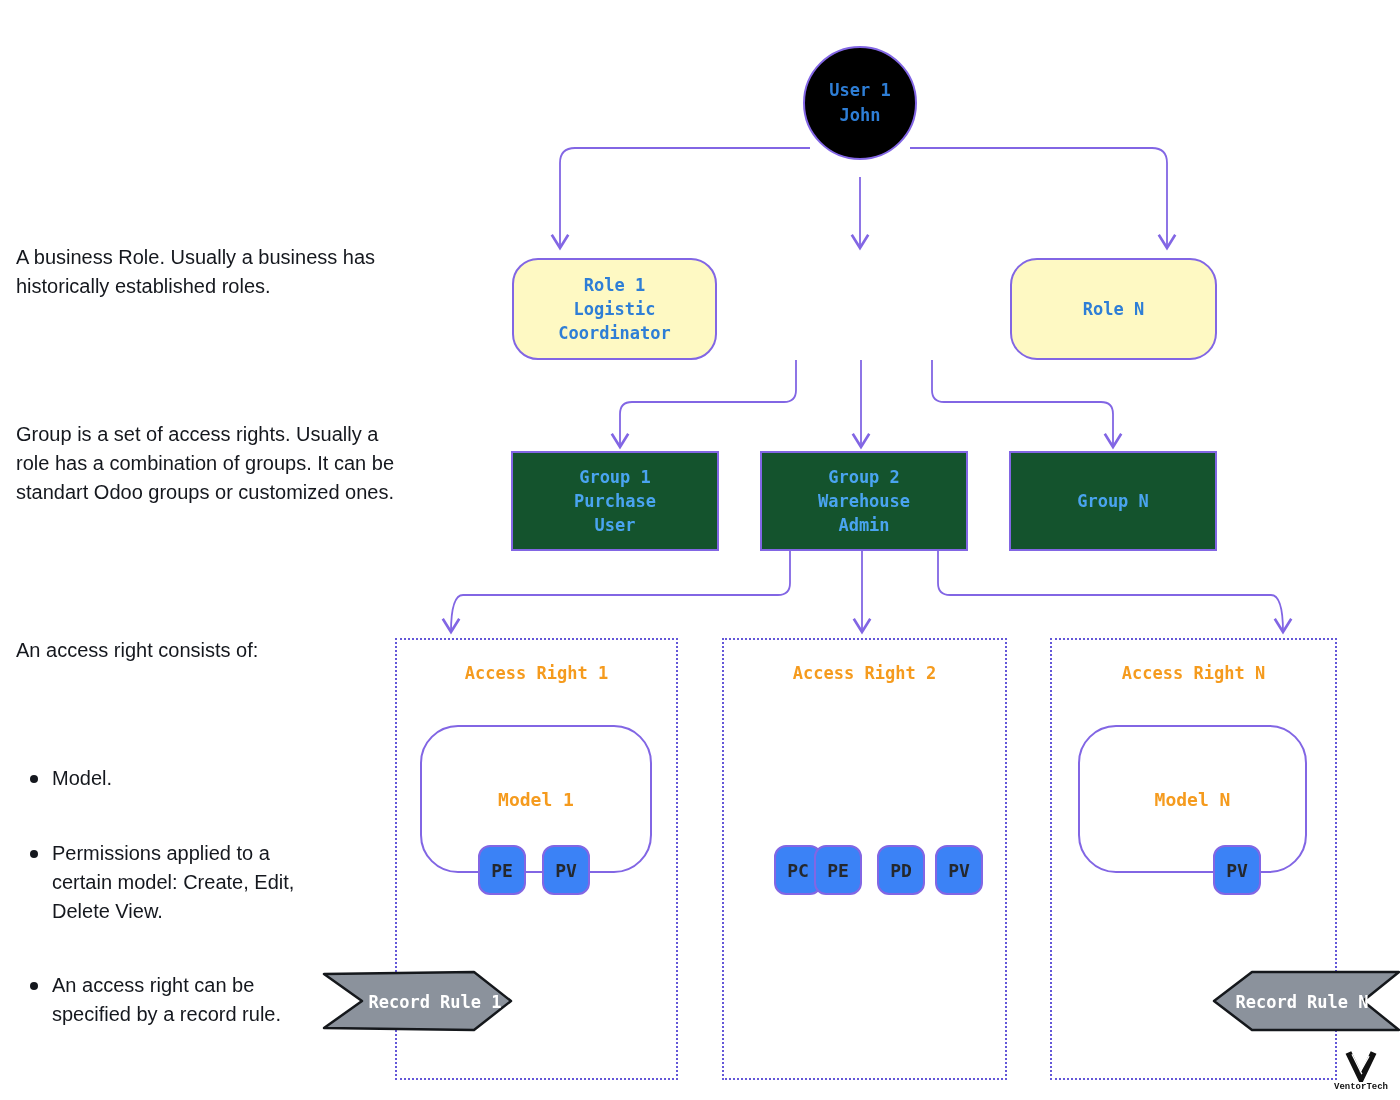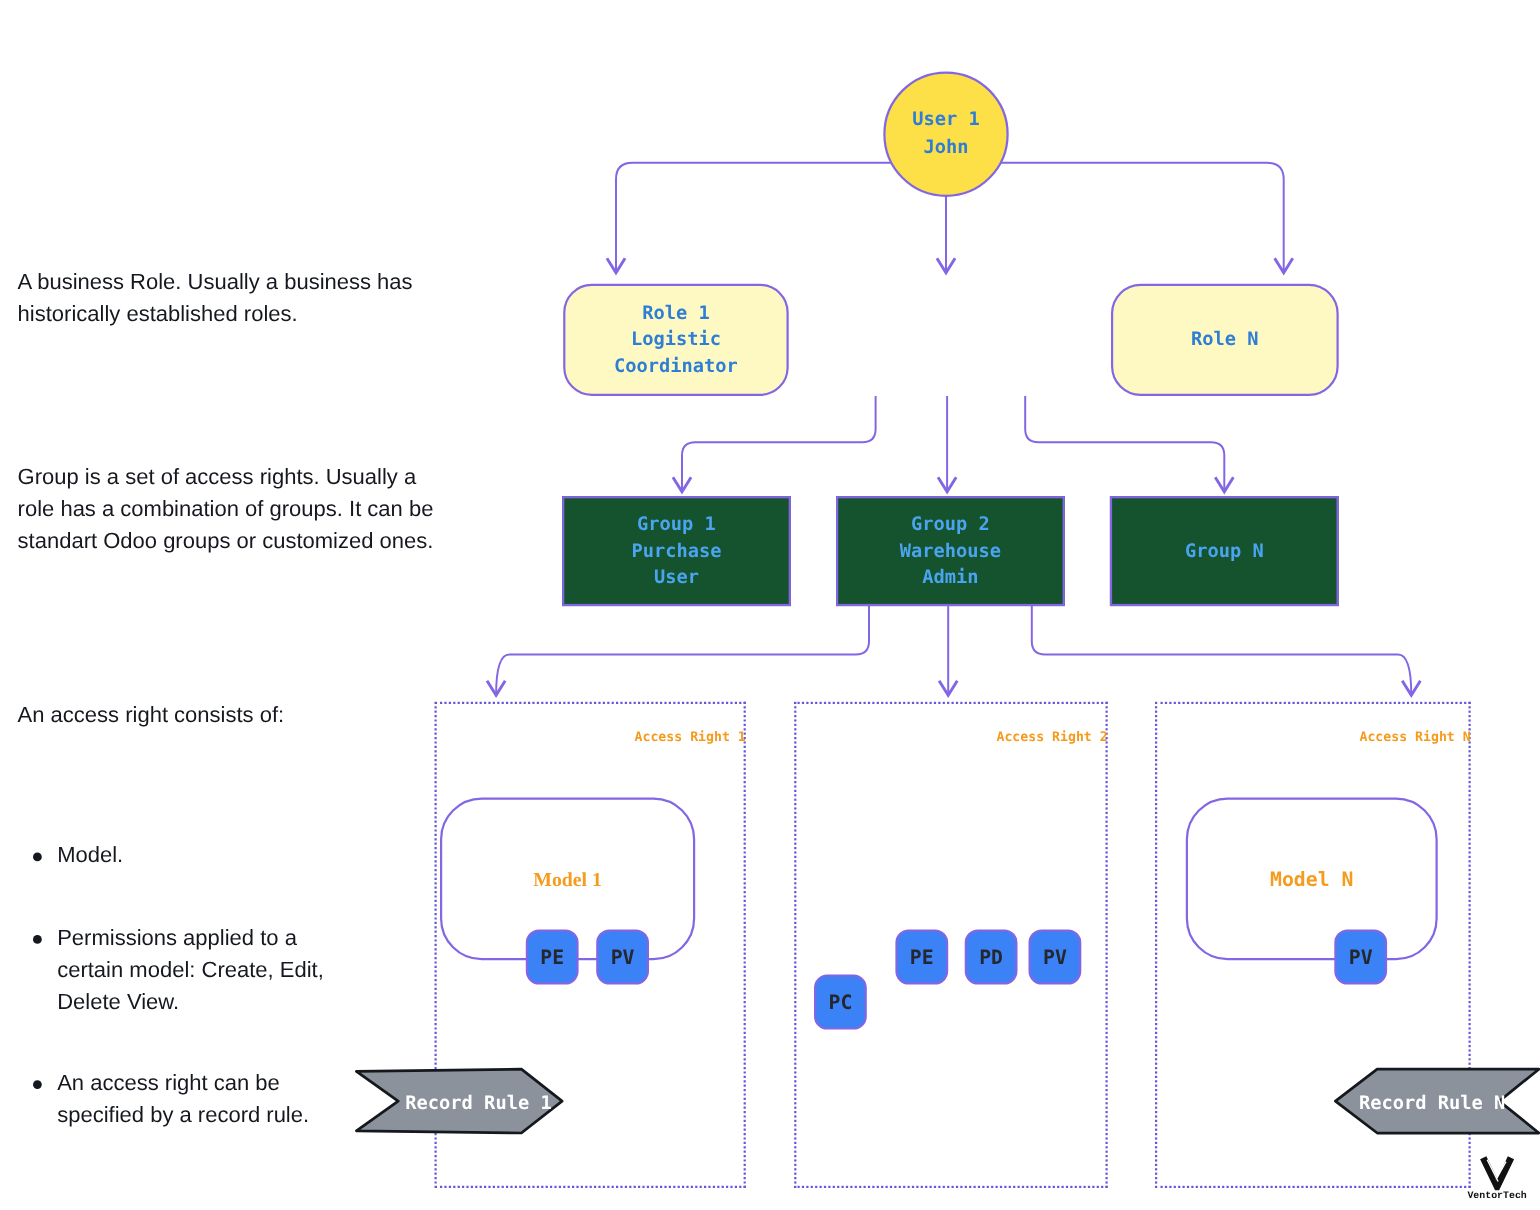--- a/index.html
+++ b/index.html
@@ -24,44 +24,44 @@
   .bullet-dot {
     width:8px; height:8px; border-radius:50%; background:#15181e;
     margin:11px 14px 0 0; flex:0 0 auto;
   }
   .bullet-text { white-space:pre-line; }
 
   
   .node-label { white-space:pre-line; text-align:center; font-weight:bold; }
 
   .user-circle {
-    position:absolute; z-index:2; left:803px; top:65px; width:114px; height:114px;
-    border:2px solid #8266e4; border-radius:50%; background:#fde047;
+    position:absolute; z-index:2; left:803px; top:46px; width:114px; height:114px;
+    border:2px solid #8266e4; border-radius:50%; background:#000000;
     display:flex; align-items:center; justify-content:center;
     font-size:17px; line-height:25px; color:#2e7ed6;
   }
   .role-box {
     position:absolute; z-index:2; height:102px; background:#fef9c3;
     border:2px solid #8266e4; border-radius:26px;
     display:flex; align-items:center; justify-content:center;
     font-size:17px; line-height:24px; color:#2e7ed6;
   }
   .group-box {
     position:absolute; z-index:2; height:100px; background:#14532d;
     border:2px solid #8266e4; border-radius:0;
     display:flex; align-items:center; justify-content:center;
     font-size:17px; line-height:24px; color:#4aa4f0;
   }
   .ar-box {
     position:absolute; z-index:2; top:638px; height:442px;
     border:2px dotted #6457d8; background:transparent;
   }
   .ar-title {
-    position:absolute; z-index:3; text-align:right; font-weight:bold;
-    font-size:12px; color:#f59b1e; top:663px;
+    position:absolute; z-index:3; text-align:center; font-weight:bold;
+    font-size:17px; color:#f59b1e; top:663px;
   }
   .model-box {
     position:absolute; z-index:3; top:725px; height:148px; background:#ffffff;
     border:2px solid #8266e4; border-radius:38px;
     display:flex; align-items:center; justify-content:center;
   }
   .model-label { font-size:18px; font-weight:bold; color:#f59b1e; }
   .chip {
     position:absolute; z-index:4; top:845px; width:48px; height:50px;
     background:#3b82f6; border:2px solid #8266e4; border-radius:12px;
@@ -158,29 +158,29 @@
     <span class="node-label">Group 2
 Warehouse
 Admin</span>
   </div>
   <div class="group-box" style="left:1009px; top:451px; width:208px;">
     <span class="node-label">Group N</span>
   </div>
 
   <div class="ar-box" style="left:395px; width:283px;"></div>
   <div class="ar-title" style="left:395px; width:283px;">Access Right 1</div>
-  <div class="model-box" style="left:400px; width:232px;font-family:Liberation Serif, serif;">
+  <div class="model-box" style="left:420px; width:232px;">
     <span class="model-label">Model 1</span>
   </div>
   <div class="chip" style="left:478px;">PE</div>
   <div class="chip" style="left:542px;">PV</div>
 
   <div class="ar-box" style="left:722px; width:285px;"></div>
   <div class="ar-title" style="left:722px; width:285px;">Access Right 2</div>
-  <div class="chip" style="left:740px;margin-top:41px;">PC</div>
+  <div class="chip" style="left:774px;">PC</div>
   <div class="chip" style="left:814px;">PE</div>
   <div class="chip" style="left:877px;">PD</div>
   <div class="chip" style="left:935px;">PV</div>
 
   <div class="ar-box" style="left:1050px; width:287px;"></div>
   <div class="ar-title" style="left:1050px; width:287px;">Access Right N</div>
   <div class="model-box" style="left:1078px; width:229px;">
     <span class="model-label">Model N</span>
   </div>
   <div class="chip" style="left:1213px;">PV</div>

